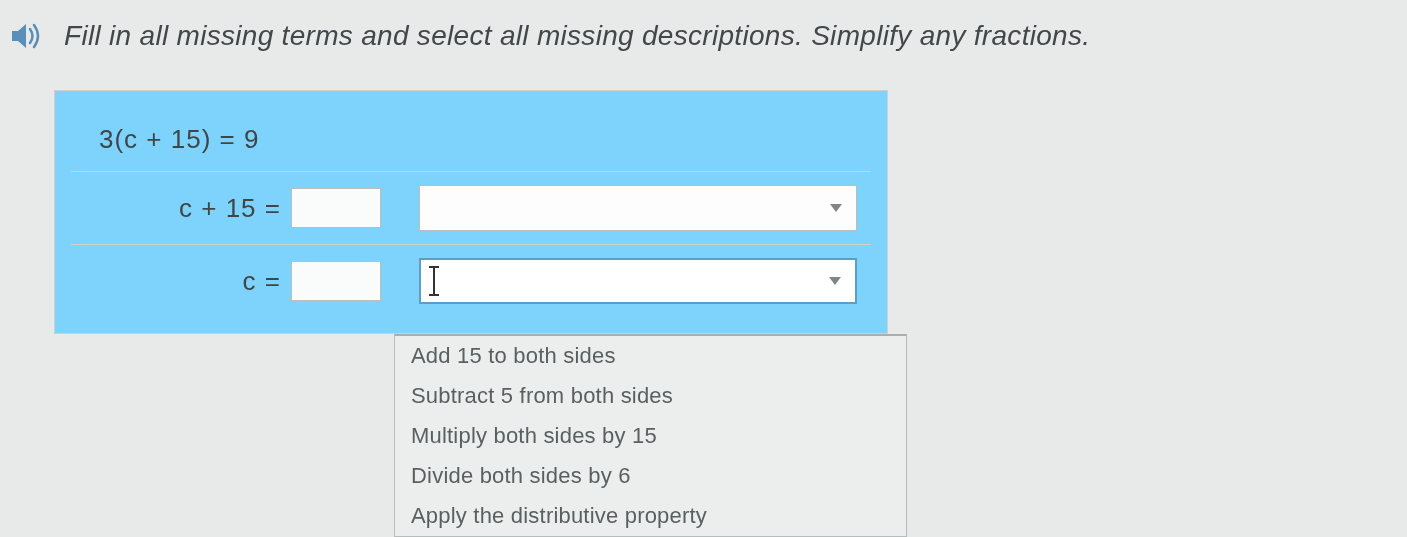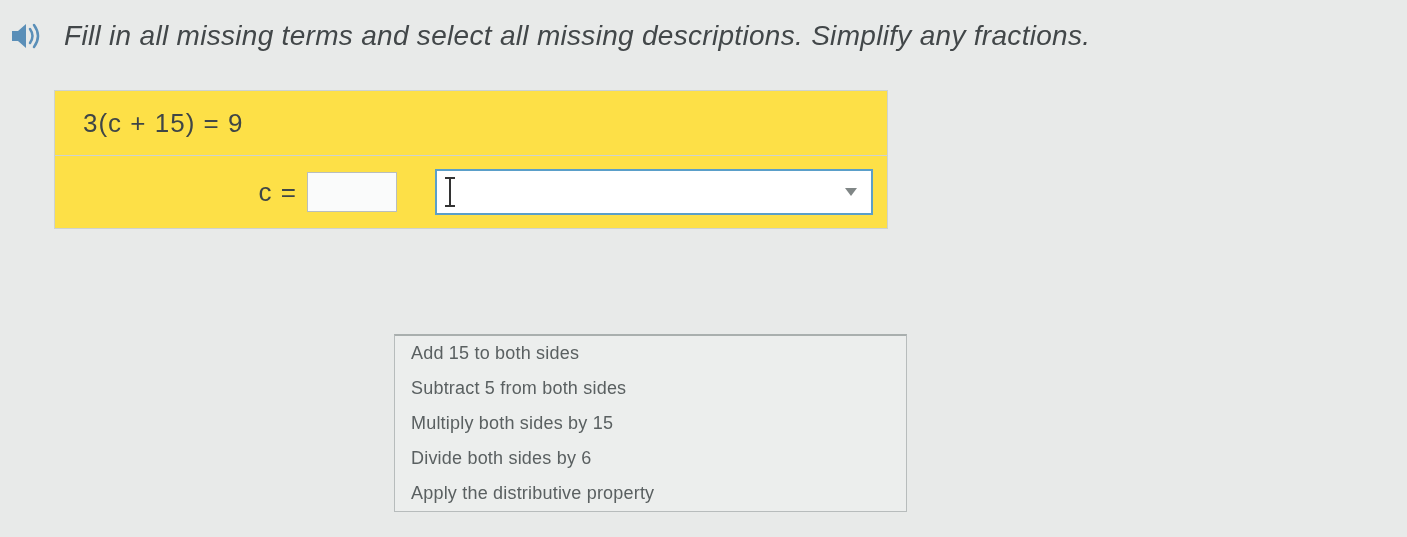--- a/index.html
+++ b/index.html
@@ -27,23 +27,23 @@
     }
     .instruction {
       font-style: italic;
       font-size: 28px;
       color: #424749;
       letter-spacing: 0.3px;
     }
     .problem-box {
       margin-left: 44px;
       border: 1px solid #cdd2d1;
-      background: #fde047;
+      background: #7dd3fc;
       width: 834px;
-      padding: 0;
+      padding: 16px;
     }
     .equation-row {
       display: flex;
       align-items: center;
       border-bottom: 1px solid #cdd2d1;
       min-height: 64px;
     }
     .equation-row:last-child {
       border-bottom: none;
     }
@@ -137,21 +137,21 @@
       position: absolute;
       left: 384px;
       top: 314px;
       width: 513px;
       border: 1px solid #b7bcbc;
       border-top: 2px solid #a9afae;
       background: #eceeed;
     }
     .dropdown-item {
       padding: 7px 16px;
-      font-size: 18px;
+      font-size: 22px;
       color: #5a6061;
       cursor: pointer;
       letter-spacing: 0.2px;
     }
     .container {
       position: relative;
     }
   </style>
 </head>
 <body>
@@ -169,20 +169,31 @@
     <div class="instruction">Fill in all missing terms and select all missing descriptions. Simplify any fractions.</div>
   </div>
 
   <div class="problem-box">
 
     <div class="equation-row">
       <div class="left-cell first">3(c + 15) = 9</div>
       <div class="right-cell"></div>
     </div>
 
+    <div class="equation-row">
+      <div class="left-cell">
+        <span>c + 15 =</span>
+        <input class="answer-input" type="text" style="">
+      </div>
+      <div class="right-cell">
+        <div class="select-box">
+          <span class="caret"></span>
+        </div>
+      </div>
+    </div>
 
     <div class="equation-row">
       <div class="left-cell">
         <span>c =</span>
         <input class="answer-input" type="text" style="">
       </div>
       <div class="right-cell">
         <div class="select-box active">
           <span class="text-cursor"></span>
           <span class="caret"></span>

